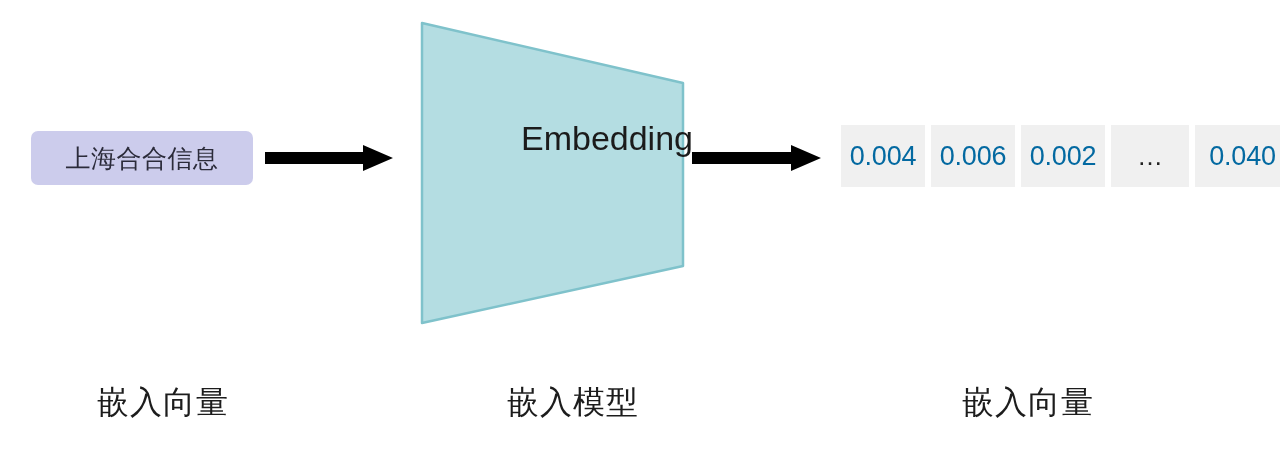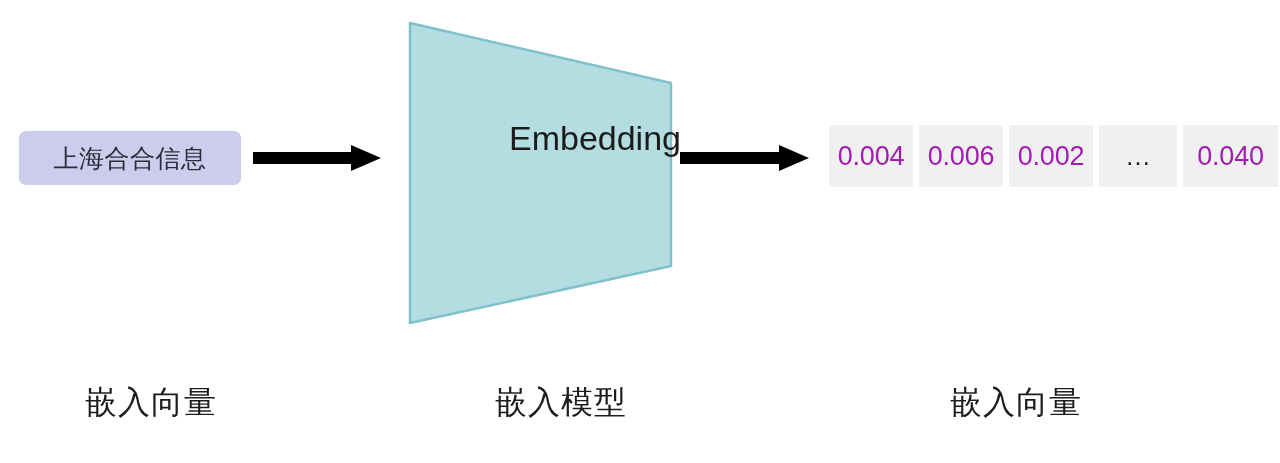--- a/index.html
+++ b/index.html
@@ -11,21 +11,21 @@
     width: 1280px;
     height: 463px;
     position: relative;
     overflow: hidden;
     font-family: "Liberation Sans", "DejaVu Sans", sans-serif;
   }
 
   
   #diagram {
     position: absolute;
-    left: 1px; top: 0;
+    left: 13px; top: 0;
     width: 1040px;
     height: 463px;
     border-radius: 24px;
   }
 
   
   .input-chip {
     position: absolute;
     left: 18px;
     top: 131px;
@@ -89,21 +89,21 @@
     align-items: stretch;
     gap: 6px;
   }
   .vec-cell {
     background: #f0f0f0;
     display: flex;
     align-items: center;
     justify-content: center;
     box-sizing: border-box;
     font-size: 27px;
-    color: #a21caf;
+    color: #0369a1;
     line-height: 1;
     letter-spacing: -0.2px;
   }
   .vec-cell.w-num { width: 84px; }
   .vec-cell.w-ell { width: 78px; font-size: 26px; color: #232323; }
   .vec-cell.w-last { width: 95px; }
 
   
   .caption {
     position: absolute;

